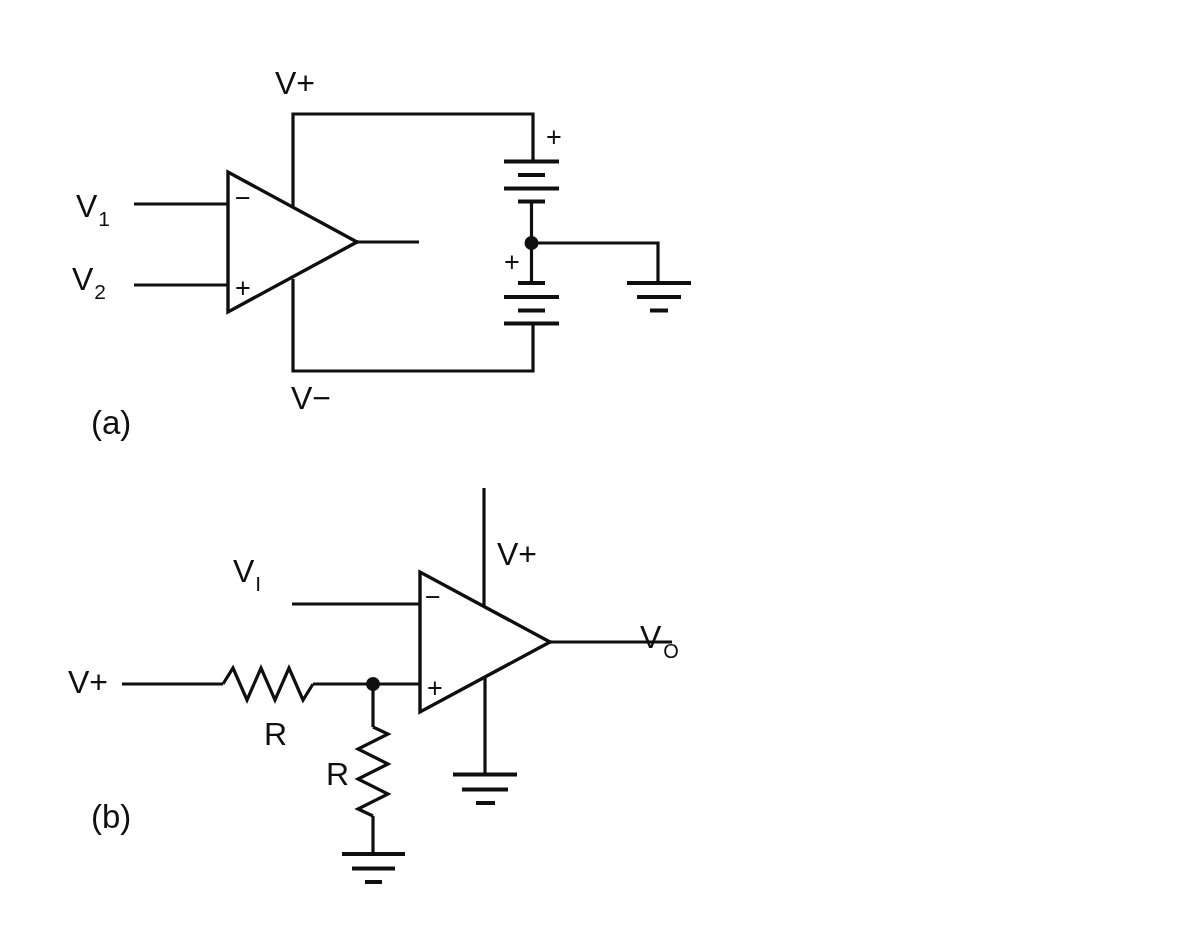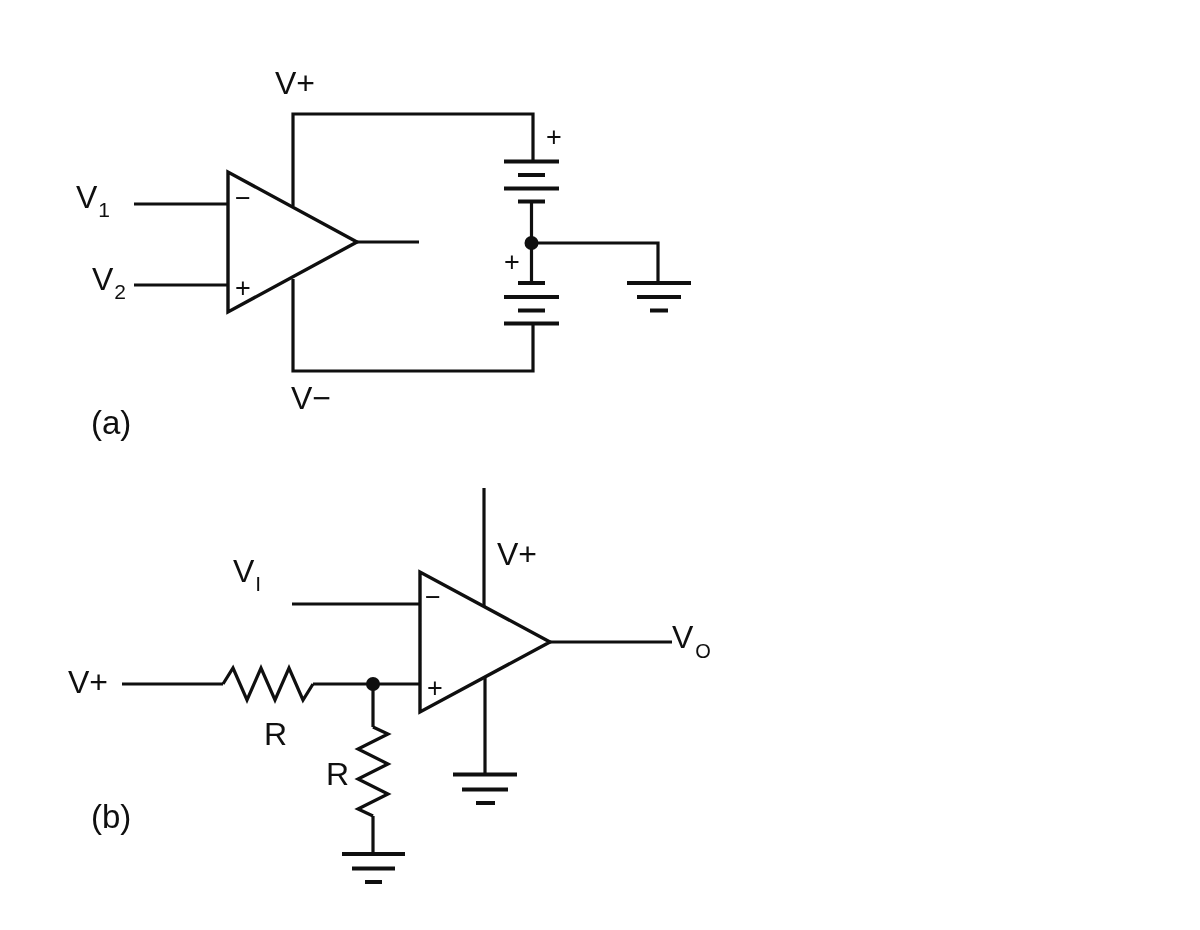--- a/index.html
+++ b/index.html
@@ -106,41 +106,41 @@
       <path d="M485 677 V773"></path>
       <g stroke-width="4">
         <path d="M453 774.5 H517"></path>
         <path d="M462 789.5 H508"></path>
         <path d="M476 803 H495"></path>
       </g>
       <circle cx="373" cy="684" r="7" fill="#0f0f0f" stroke="none"></circle>
     </g>
   </svg>
 
-  <div class="lbl" style="left:76px;top:181px">
+  <div class="lbl" style="left:76px;top:190px">
     <span>V</span><span class="sub">1</span>
   </div>
-  <div class="lbl" style="left:92px;top:263px">
+  <div class="lbl" style="left:72px;top:263px">
     <span>V</span><span class="sub">2</span>
   </div>
   <div class="lbl" style="left:275px;top:67px">V+</div>
   <div class="lbl" style="left:291px;top:382px">V−</div>
   <div class="mark" style="left:243px;top:198px">−</div>
   <div class="mark" style="left:243px;top:288px">+</div>
   <div class="mark" style="left:554px;top:137px">+</div>
   <div class="mark" style="left:512px;top:262px">+</div>
   <div class="caption" style="left:91px;top:406px">(a)</div>
 
   <div class="lbl" style="left:233px;top:555px">
     <span>V</span><span class="sub">I</span>
   </div>
   <div class="lbl" style="left:68px;top:666px">V+</div>
   <div class="lbl" style="left:264px;top:718px">R</div>
   <div class="lbl" style="left:326px;top:758px">R</div>
   <div class="lbl" style="left:497px;top:538px">V+</div>
-  <div class="lbl" style="left:672px;top:621px">
+  <div class="lbl" style="left:640px;top:621px">
     <span>V</span><span class="subO">O</span>
   </div>
   <div class="mark" style="left:433px;top:597px">−</div>
   <div class="mark" style="left:435px;top:688px">+</div>
   <div class="caption" style="left:91px;top:800px">(b)</div>
 
 </div>
 
 </body></html>

